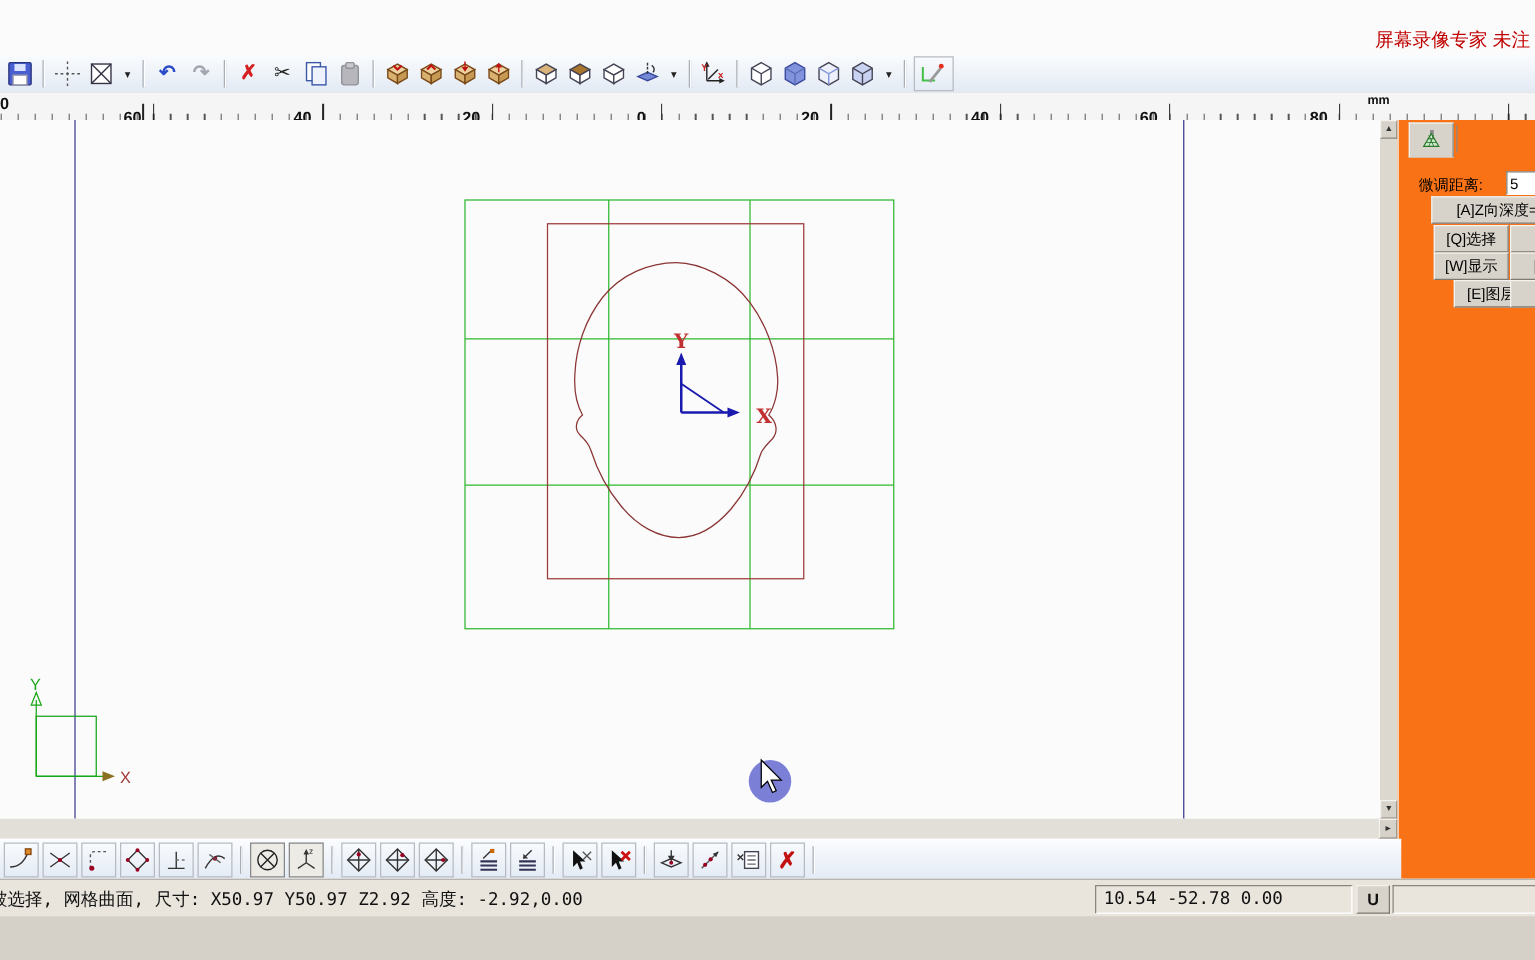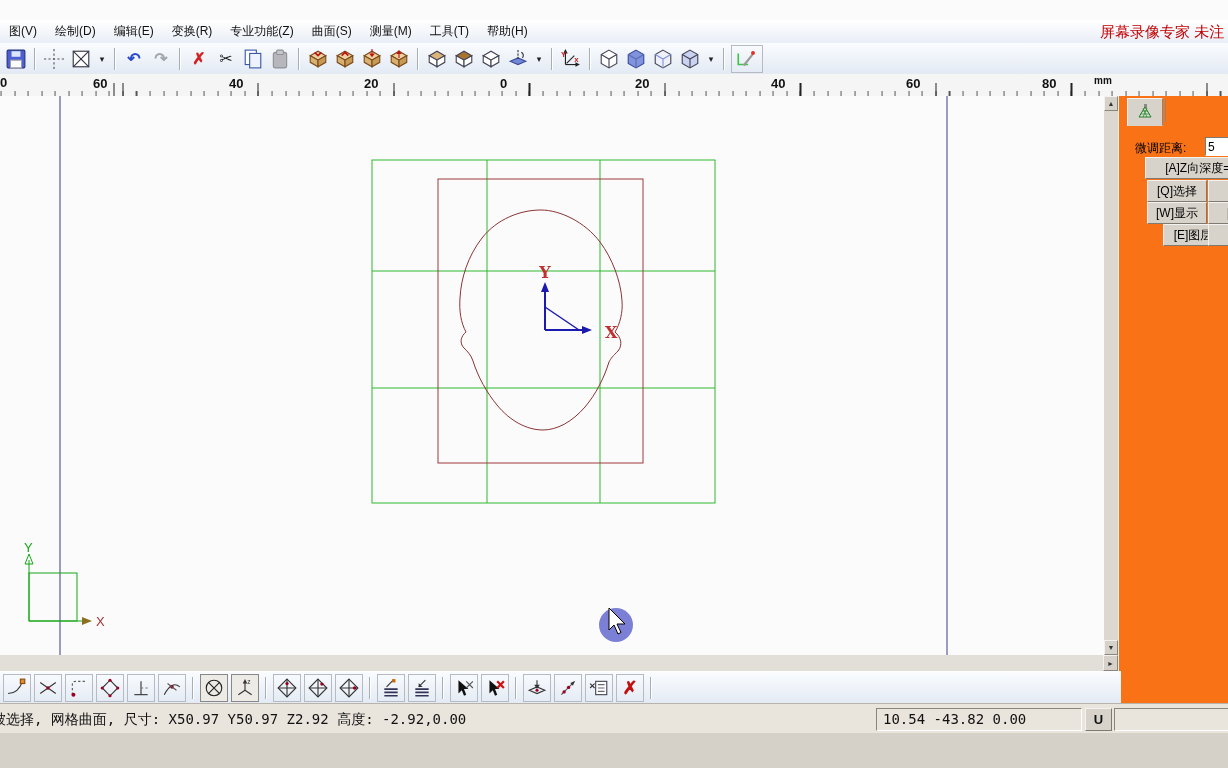--- a/index.html
+++ b/index.html
@@ -30,21 +30,21 @@
   .glyph{font-size:16px;line-height:1;}
   .dd{width:12px;font-size:9px;color:#222;display:flex;align-items:center;justify-content:center;flex:0 0 auto;}
   
   #ruler{left:0;top:74px;width:1228px;height:22px;background:#f5f5f5;border-bottom:1px solid #8a8a8a;
      background-image:
        repeating-linear-gradient(90deg,#222 0 1px,transparent 1px 135.5px),
        repeating-linear-gradient(90deg,#555 0 1px,transparent 1px 13.55px);
      background-size:100% 13px,100% 5px;
      background-repeat:repeat-x;
      background-position:122.5px bottom,0.55px bottom;}
-  .rlabel{position:absolute;top:2px;width:26px;text-align:left;font-weight:bold;font-size:13px;color:#111;}
+  .rlabel{position:absolute;top:12px;width:26px;text-align:center;font-weight:bold;font-size:13px;color:#111;}
   #ruler-unit{position:absolute;top:1px;left:1094px;font-weight:bold;font-size:10px;}
   #ruler-partial{position:absolute;top:1px;left:0px;font-weight:bold;font-size:13px;}
   
   #canvas{left:0;top:96px;width:1104px;height:559px;background:#fbfbfb;}
   .sb{background:#dcd8d0;}
   #vscroll{left:1104px;top:96px;width:14px;height:559px;}
   #hscroll{left:0;top:655px;width:1118px;height:16px;background:#e2dfd8;}
   .sbtn{position:absolute;background:#d6d2ca;border:1px solid;border-color:#f4f2ee #8a867e #8a867e #f4f2ee;
         display:flex;align-items:center;justify-content:center;font-size:7px;color:#333;}
   
@@ -71,31 +71,20 @@
          display:flex;align-items:center;justify-content:center;font-size:13px;}
   #right-box{position:absolute;left:1114px;top:4px;width:118px;height:21px;}
   #bottom-strip{left:0;top:733px;width:1228px;height:35px;background:#d5d1c8;}
 </style>
 </head>
 <body>
 
 <div id="app">
 
 
-  <div id="menubar" class="abs">
-    <div class="menu-item">图(V)</div>
-    <div class="menu-item">绘制(D)</div>
-    <div class="menu-item">编辑(E)</div>
-    <div class="menu-item">变换(R)</div>
-    <div class="menu-item">专业功能(Z)</div>
-    <div class="menu-item">曲面(S)</div>
-    <div class="menu-item">测量(M)</div>
-    <div class="menu-item">工具(T)</div>
-    <div class="menu-item">帮助(H)</div>
-  </div>
   <div id="watermark" class="abs">屏幕录像专家 未注</div>
 
   <div id="toolbar-top" class="abs toolbar">
     <div class="icon">
       <svg width="20" height="20" viewBox="0 0 18 18">
           <rect x="1" y="1" width="16" height="16" rx="1" fill="#4a5fd0" stroke="#27347e"></rect>
           <rect x="5" y="2" width="8" height="5" fill="#dde4ff"></rect>
           <rect x="4" y="10" width="10" height="7" fill="#fff" stroke="#99a"></rect>
         </svg>
     </div>
@@ -472,21 +461,21 @@
           <path d="M1,5 L5,9 M5,5 L1,9" stroke="#333" fill="none"></path>
         </svg>
     </div>
     <div class="icon-b glyph" style="color:#c11111;font-weight:bold;font-size:18px;">✗</div>
     <div class="tsep"></div>
   </div>
 
   <div id="statusbar" class="abs">
     <div id="status-msg">被选择, 网格曲面, 尺寸: X50.97 Y50.97 Z2.92 高度: -2.92,0.00</div>
     <div id="coords-box" class="inset">
-      <div id="coords-text">10.54 -43.82 0.00</div>
+      <div id="coords-text">10.54 -52.78 0.00</div>
     </div>
     <div id="u-btn">U</div>
     <div id="right-box" class="inset"></div>
   </div>
 
   <div id="bottom-strip" class="abs"></div>
 
 </div>
 
 </body></html>

